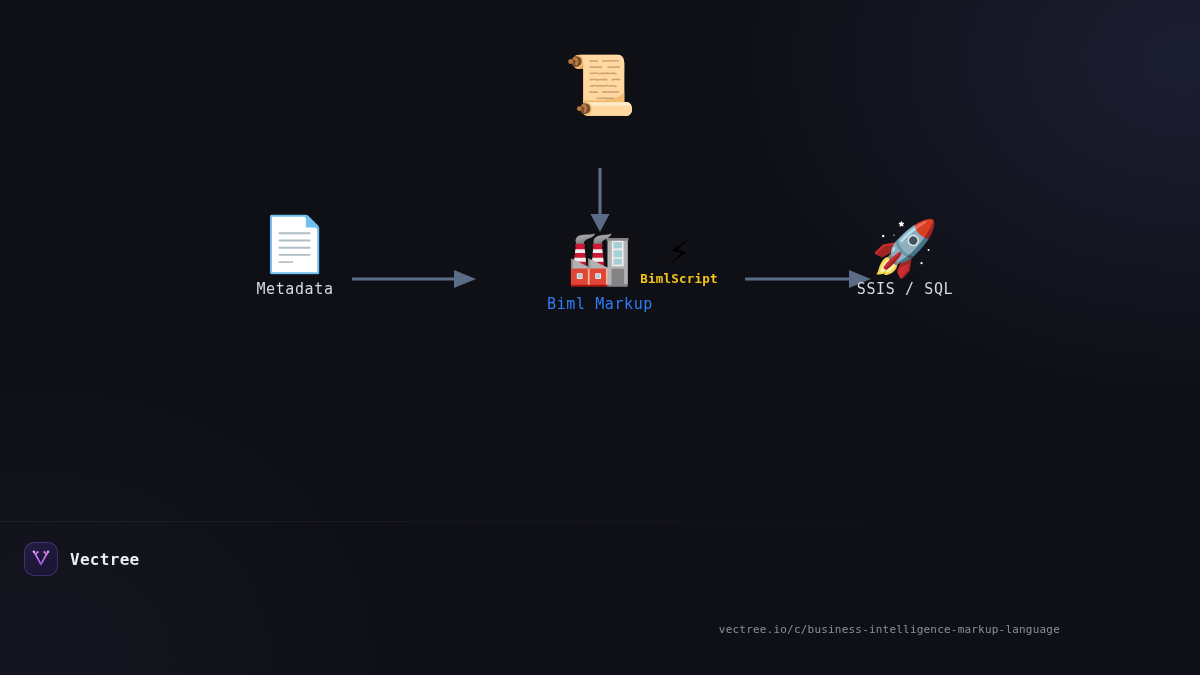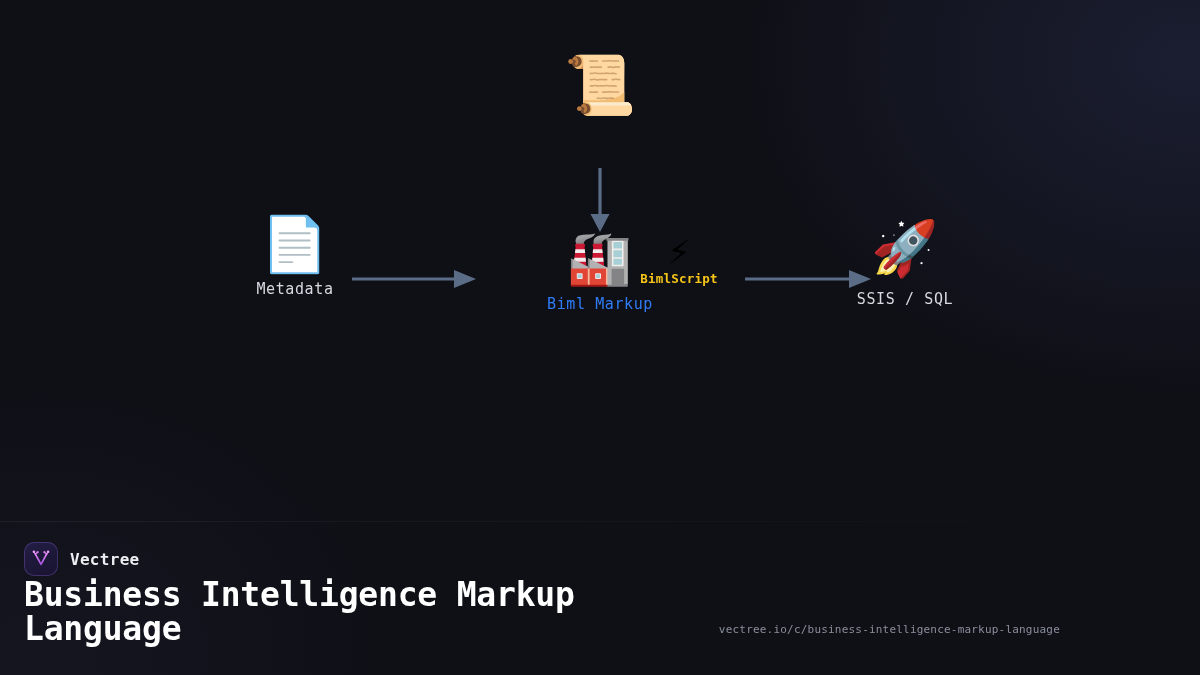--- a/index.html
+++ b/index.html
@@ -63,21 +63,21 @@
   #node-metadata { left: 185px; top: 218px; }
   #node-metadata .glyph { font-size: 54px; }
   #node-metadata .caption { margin-top: 8px; }
 
   #node-engine { left: 490px; top: 232px; }
   #node-engine .glyph { font-size: 52px; }
   #node-engine .caption { margin-top: 11px; color: #2f7cf6; }
 
   #node-target { left: 795px; top: 222px; }
   #node-target .glyph { font-size: 54px; }
-  #node-target .caption { margin-top: 14px; }
+  #node-target .caption { margin-top: 4px; }
 
   
   #badge-bimlscript {
     position: absolute;
     left: 636px;
     top: 236px;
     width: 86px;
     text-align: center;
     pointer-events: none;
   }
@@ -240,20 +240,18 @@
           <path d="M16.6 6.1 L14.7 4.6" stroke="#e08bf2" stroke-width="1.3" stroke-linecap="round"></path>
           <circle cx="3.9" cy="3.7" r="1.25" fill="#eda0ff"></circle>
           <circle cx="7.6" cy="4.2" r="1.1" fill="#d97cf0"></circle>
           <circle cx="18.1" cy="3.7" r="1.25" fill="#eda0ff"></circle>
           <circle cx="14.4" cy="4.2" r="1.1" fill="#d97cf0"></circle>
         </svg>
       </div>
       <span id="brand-name">Vectree</span>
     </div>
 
-    <div id="page-title">Business Intelligence Markup
-Language</div>
 
     <div id="footer-url">vectree.io/c/business-intelligence-markup-language</div>
 
   </div>
 
 </div>
 
 </body></html>

